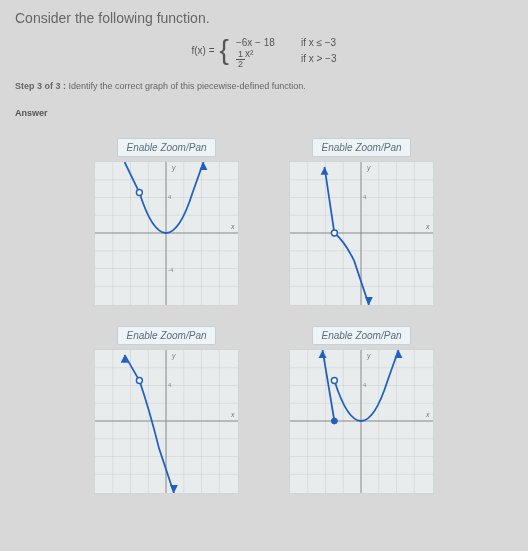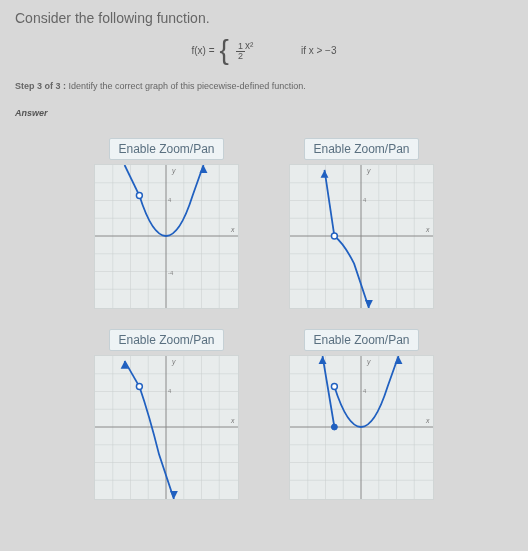--- a/index.html
+++ b/index.html
@@ -23,33 +23,34 @@
     .function-row { display: flex; align-items: center; justify-content: center; gap: 5px; }
     .brace { font-size: 28px; font-weight: 100; margin-right: 2px; }
     .cases { display: inline-block; text-align: left; }
     .case-row { display: flex; gap: 15px; align-items: center; height: 16px; }
     .case-expr { min-width: 50px; }
     .frac { display: inline-flex; flex-direction: column; align-items: center; font-size: 9px; line-height: 1; }
     .frac .num { border-bottom: 1px solid #555; padding: 0 2px; }
     .frac .den { padding: 0 2px; }
     .step-text { font-size: 9px; color: #666; margin-bottom: 17px; }
     .step-label { font-weight: bold; }
-    .answer-label { font-size: 9px; color: #555; font-weight: bold; margin-bottom: 20px; font-style: italic; }
+    .answer-label { font-size: 9px; color: #555; font-weight: bold; margin-bottom: 20px; }
     .graphs-container { display: flex; flex-wrap: wrap; gap: 20px; justify-content: center; padding: 0 40px; }
     .graph-cell { width: 175px; }
     .zoom-btn {
       background: #eef3f5;
       border: 1px solid #c5d0d5;
       color: #5a7080;
-      font-size: 12px;
+      font-size: 10px;
       padding: 3px 8px;
       display: block;
       margin: 0 auto 4px auto;
       cursor: pointer;
       border-radius: 2px;
+      font-style: italic;
     }
     .graph-box {
       width: 145px;
       height: 145px;
       margin: 0 auto;
       background: #e8ecec;
       border: 1px solid #d0d5d5;
       position: relative;
     }
     .graph-box svg { width: 100%; height: 100%; display: block; }
@@ -66,20 +67,24 @@
 <body>
 
 <div class="problem-text">Consider the following function.</div>
 
 <div class="function-def">
   <div class="function-row">
     <span>f(x) =</span>
     <span class="brace">{</span>
     <span class="cases">
       <span class="case-row">
+        <span class="case-expr">−6x − 18</span>
+        <span>if x ≤ −3</span>
+      </span>
+      <span class="case-row">
         <span class="case-expr">
           <span class="frac">
             <span class="num">1</span>
             <span class="den">2</span>
           </span><span>x²</span>
         </span>
         <span>if x &gt; −3</span>
       </span>
     </span>
   </div>

